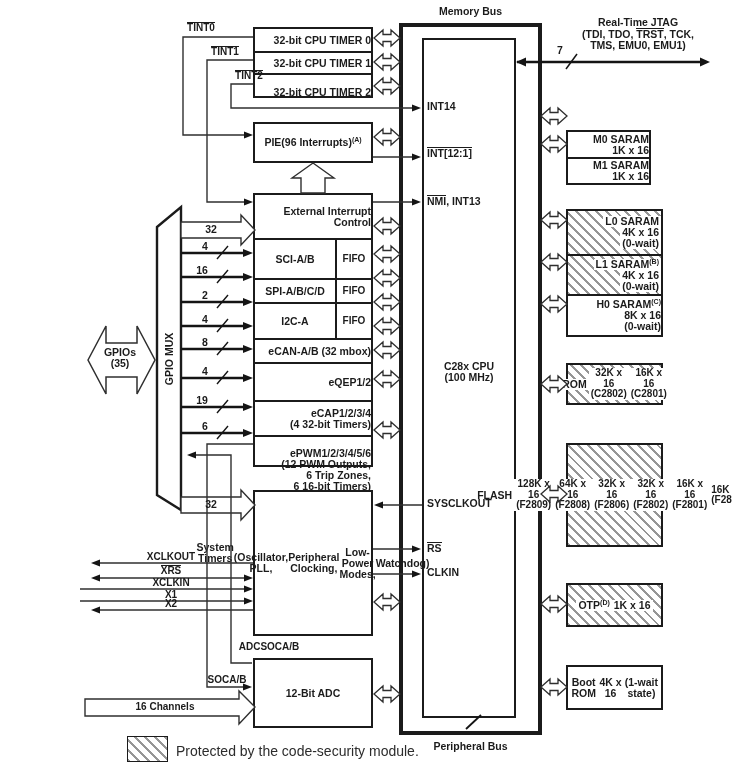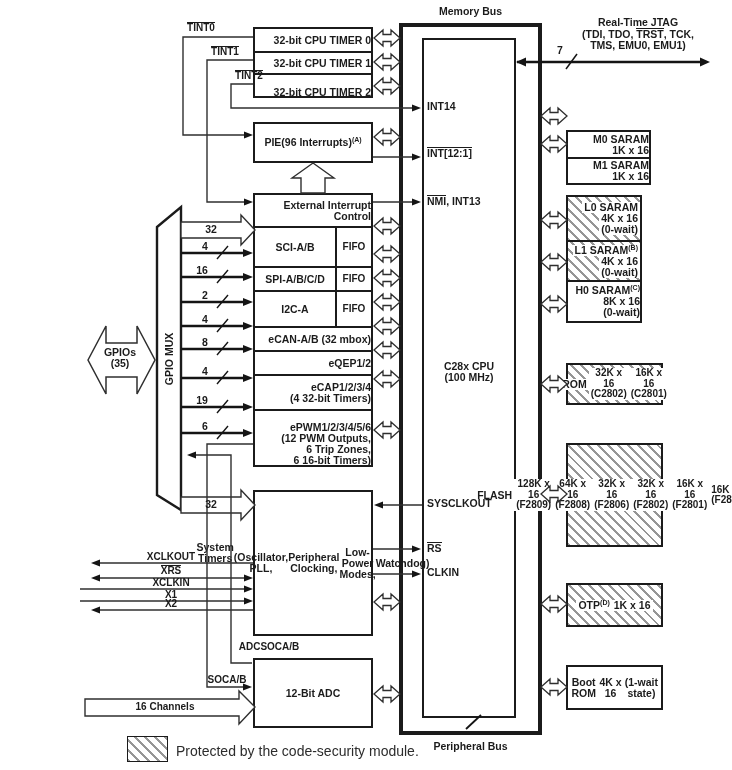--- a/index.html
+++ b/index.html
@@ -71,21 +71,21 @@
   <div class="lbl" style="left:181px; top:22px; width:40px; font-size:10px;"><span class="ov">TINT0</span></div>
   <div class="lbl" style="left:205px; top:46px; width:40px; font-size:10px;"><span class="ov">TINT1</span></div>
   <div class="lbl" style="left:229px; top:70px; width:40px; font-size:10px;"><span class="ov">TINT2</span></div>
 
   <div class="box flex-c" style="left:253px; top:122px; width:120px; height:41px;">
     <span class="b">PIE</span>
     <span class="b"><span>(96 Interrupts)</span><sup class="fn">(A)</sup></span>
   </div>
 
   <div class="box" style="left:253px; top:193px; width:120px; height:274px;">
-    <div class="sec" style="height:31px;">
+    <div class="sec" style="height:43px;">
       <span class="b">External Interrupt</span>
       <span class="b">Control</span>
     </div>
     <div class="sec bt" style="height:40px; flex-direction:row; align-items:stretch;">
       <div class="flex-c" style="flex:1;">
           <span class="b">SCI-A/B</span>
         </div>
       <div class="flex-c" style="width:34px; border-left:2px solid #1b1b1b;">
           <span class="b10">FIFO</span>
         </div>
@@ -102,21 +102,21 @@
       <div class="flex-c" style="flex:1;">
           <span class="b">I2C-A</span>
         </div>
       <div class="flex-c" style="width:34px; border-left:2px solid #1b1b1b;">
           <span class="b10">FIFO</span>
         </div>
     </div>
     <div class="sec bt" style="height:24px;">
         <span class="b">eCAN-A/B (32 mbox)</span>
       </div>
-    <div class="sec bt" style="height:24px;">
+    <div class="sec bt" style="height:38px;">
         <span class="b">eQEP1/2</span>
       </div>
     <div class="sec bt" style="height:35px;">
       <span class="b">eCAP1/2/3/4</span>
       <span class="b">(4 32-bit Timers)</span>
     </div>
     <div class="sec bt" style="height:67px;">
       <span class="b">ePWM1/2/3/4/5/6</span>
       <span class="b">(12 PWM Outputs,</span>
       <span class="b">6 Trip Zones,</span>
@@ -166,21 +166,21 @@
     <div class="sec" style="height:25px;">
       <span class="b">M0 SARAM</span>
       <span class="b">1K x 16</span>
     </div>
     <div class="sec bt" style="height:26px;">
       <span class="b">M1 SARAM</span>
       <span class="b">1K x 16</span>
     </div>
   </div>
 
-  <div class="box" style="left:566px; top:195px; width:76px; height:128px;">
+  <div class="box" style="left:566px; top:209px; width:97px; height:128px;">
     <div class="sec hatch" style="height:43px;">
       <span class="b wbg">L0 SARAM</span>
       <span class="b wbg">4K x 16</span>
       <span class="b wbg">(0-wait)</span>
     </div>
     <div class="sec bt hatch" style="height:40px;">
       <span class="b wbg"><span>L1 SARAM</span><sup class="fn">(B)</sup></span>
       <span class="b wbg">4K x 16</span>
       <span class="b wbg">(0-wait)</span>
     </div>

